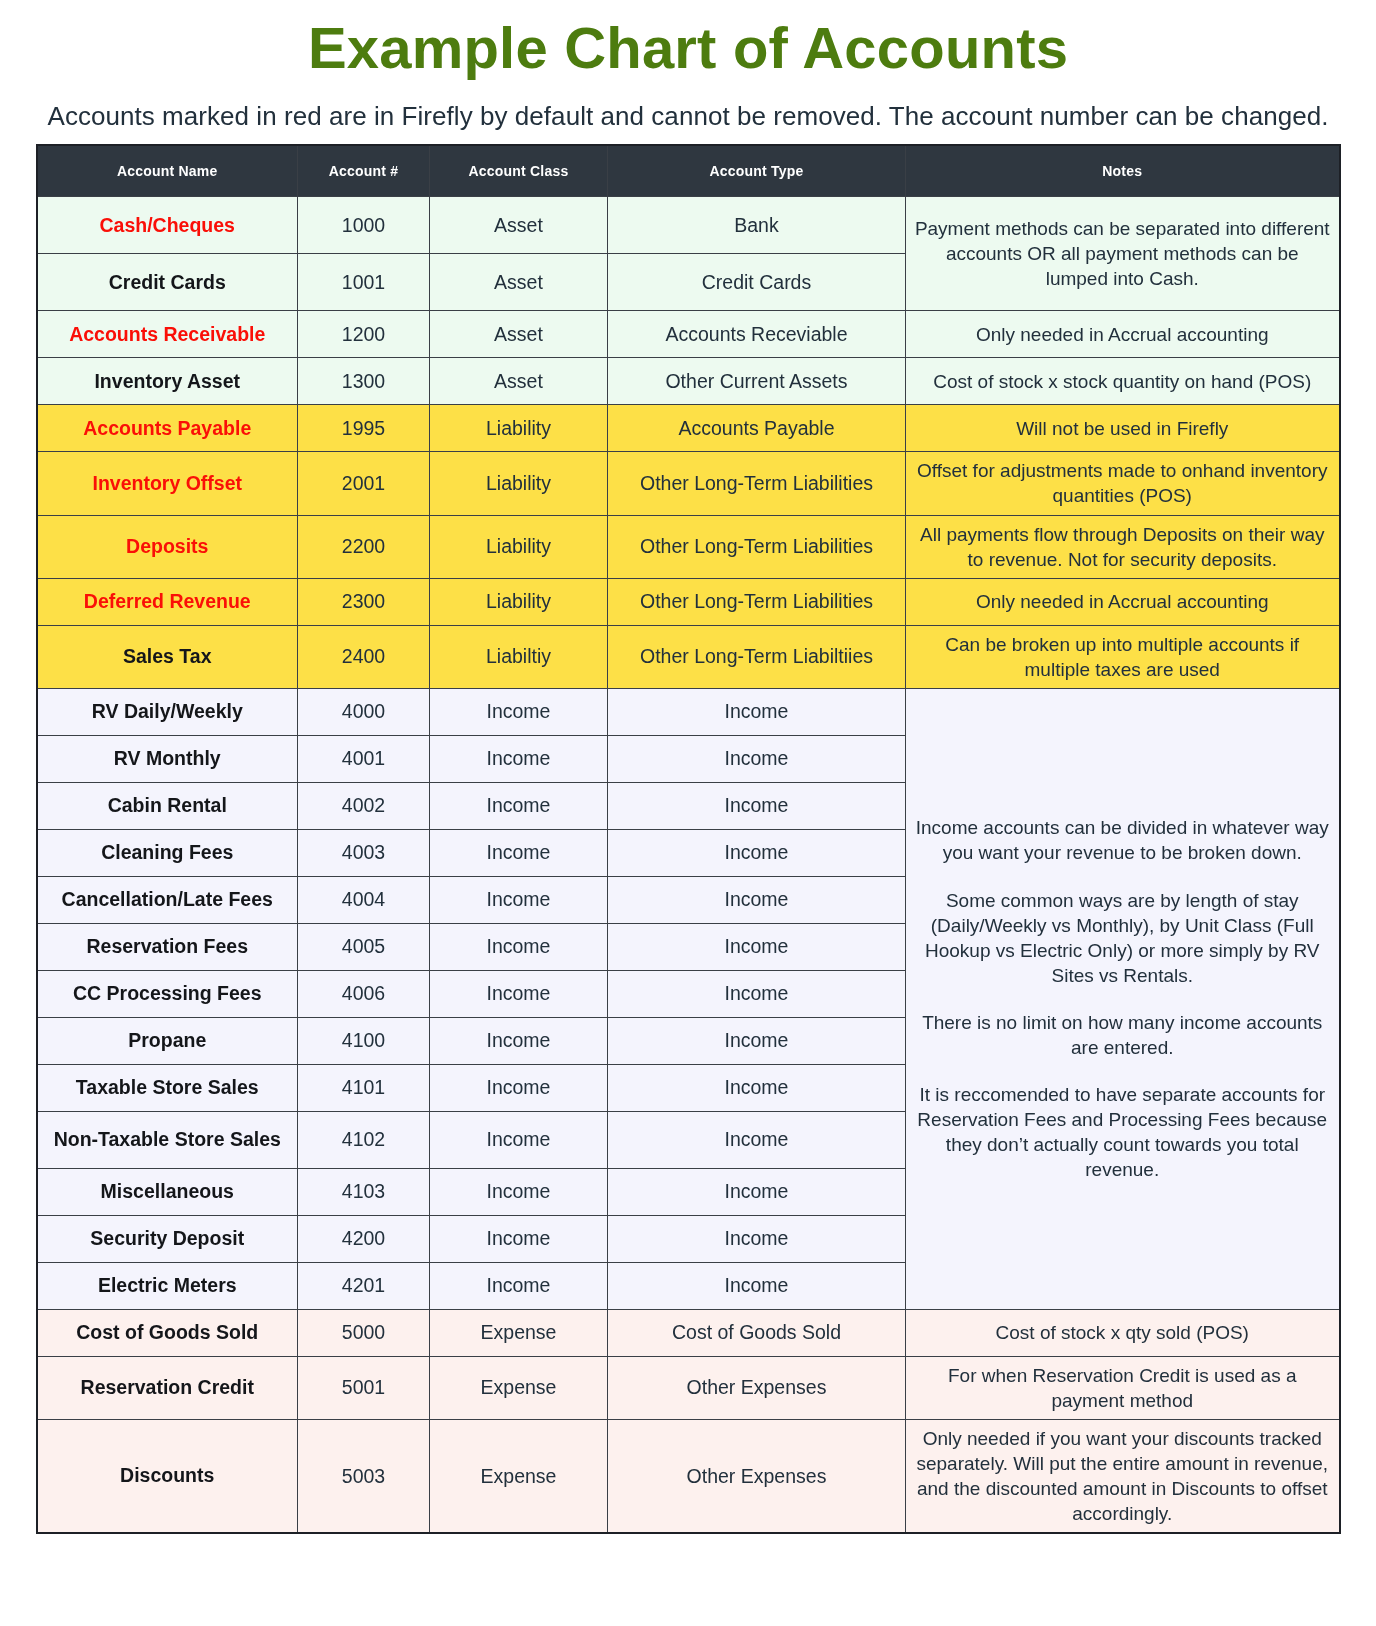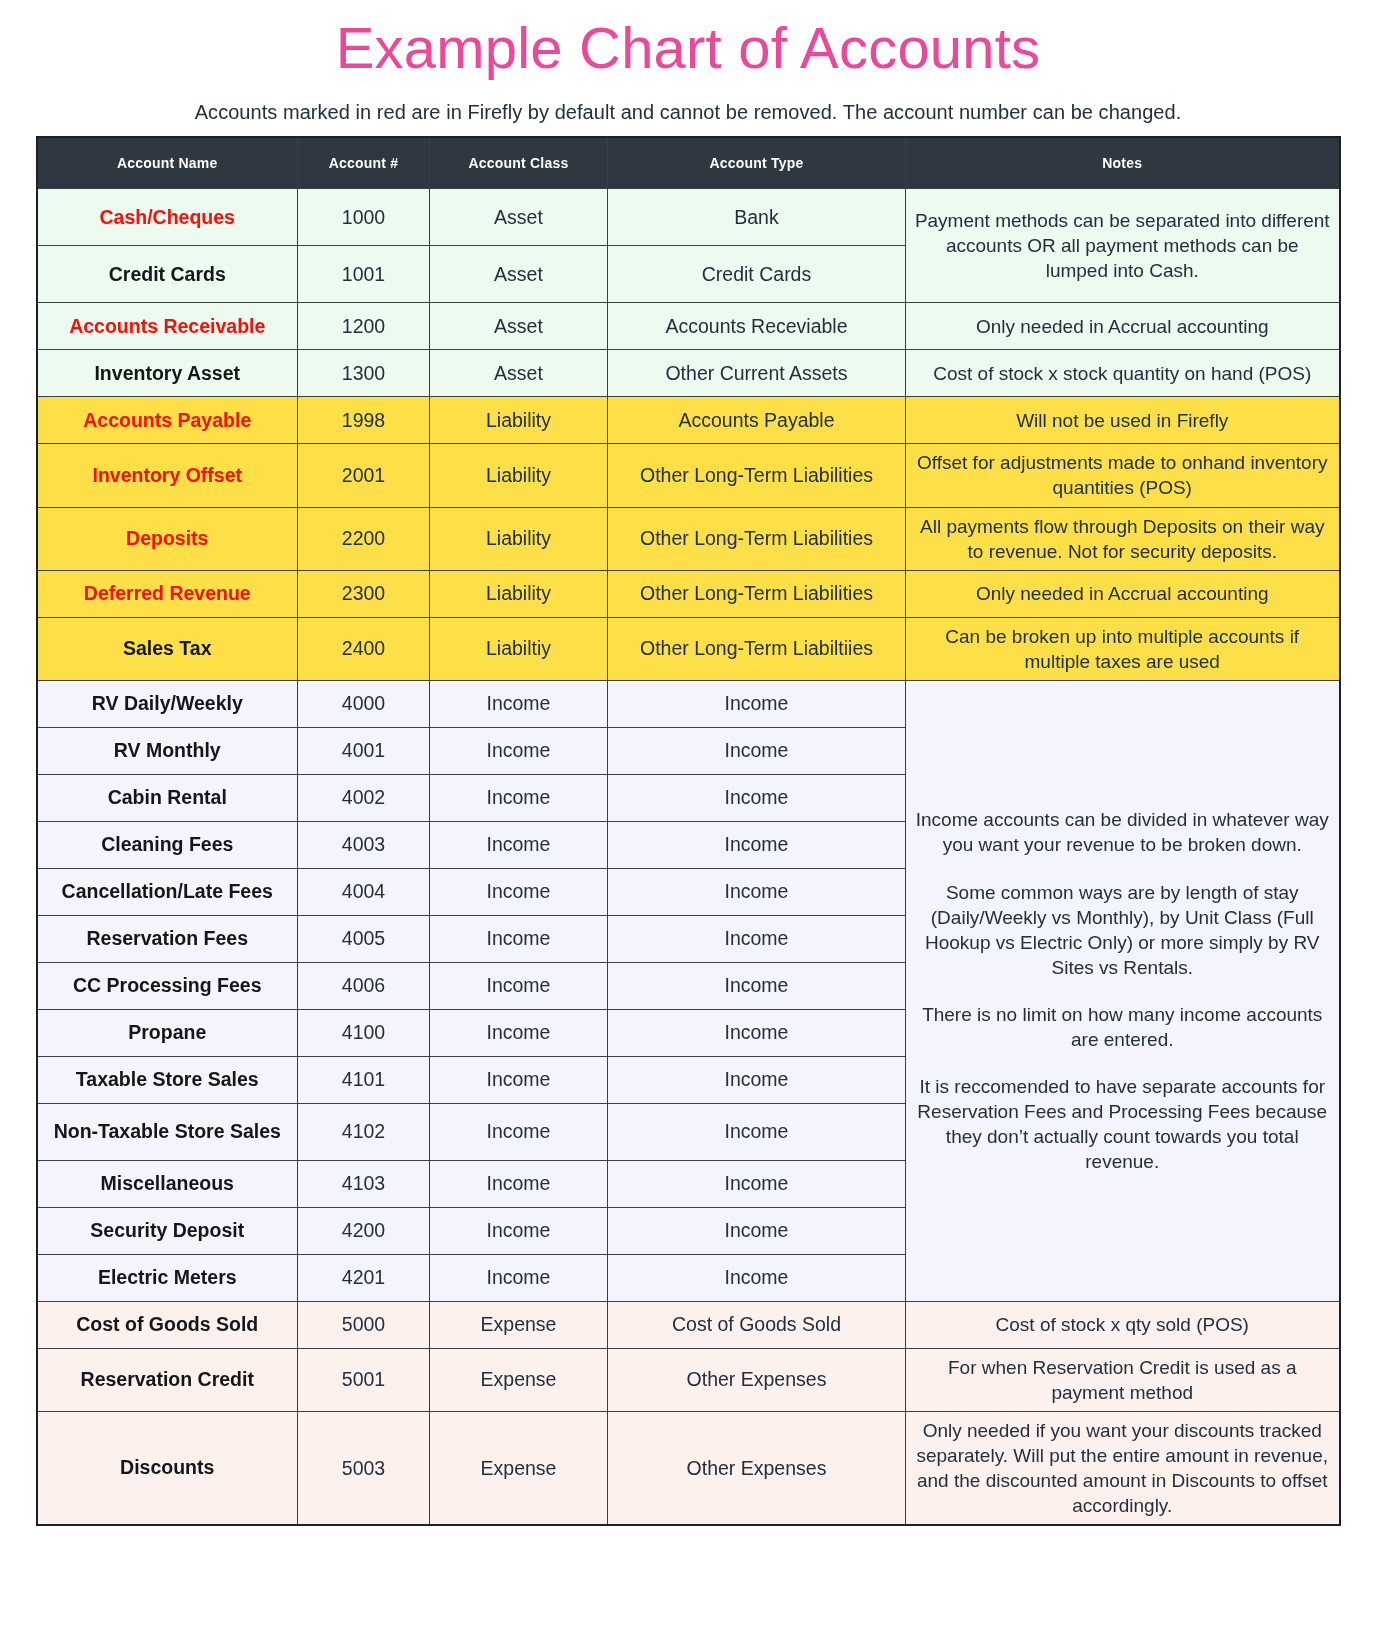--- a/index.html
+++ b/index.html
@@ -17,30 +17,30 @@
   .page {
     width: 1376px;
     height: 1626px;
     position: relative;
     box-sizing: border-box;
     padding: 0 12px;
   }
   .doc-title {
     text-align: center;
     font-size: 58px;
-    font-weight: 400;
+    font-weight: 700;
     line-height: 1.05;
     letter-spacing: 0.2px;
-    color: #ec4899;
+    color: #4d7c0f;
     margin: 18px 0 0 0;
     padding: 0;
   }
   .doc-subtitle {
     text-align: center;
-    font-size: 20px;
+    font-size: 26px;
     font-weight: 400;
     color: #22303c;
     margin: 22px 0 12px 0;
     letter-spacing: 0.05px;
   }
 
   table.coa {
     border-collapse: collapse;
     width: 1303px;
     margin: 0 auto;
@@ -159,21 +159,21 @@
       <tr class="g-asset r-std">
         <td class="name">Inventory Asset</td>
         <td class="num">1300</td>
         <td class="cls">Asset</td>
         <td class="type">Other Current Assets</td>
         <td class="notes">Cost of stock x stock quantity on hand (POS)</td>
       </tr>
 
       <tr class="g-liab r-std">
         <td class="name red">Accounts Payable</td>
-        <td class="num">1998</td>
+        <td class="num">1995</td>
         <td class="cls">Liability</td>
         <td class="type">Accounts Payable</td>
         <td class="notes">Will not be used in Firefly</td>
       </tr>
 
       <tr class="g-liab r-tall">
         <td class="name red">Inventory Offset</td>
         <td class="num">2001</td>
         <td class="cls">Liability</td>
         <td class="type">Other Long-Term Liabilities</td>

